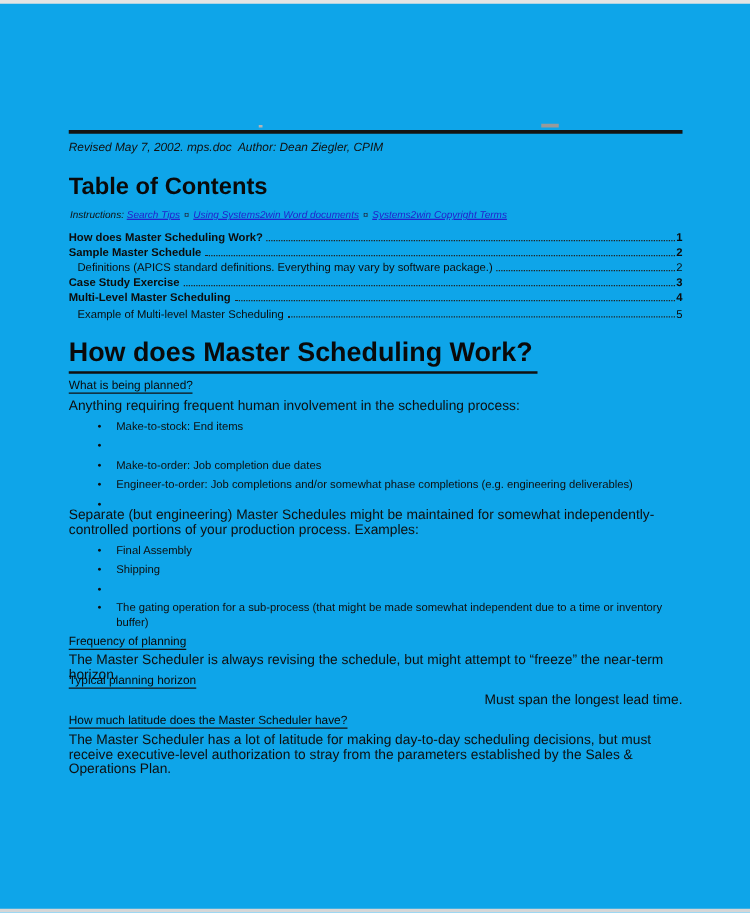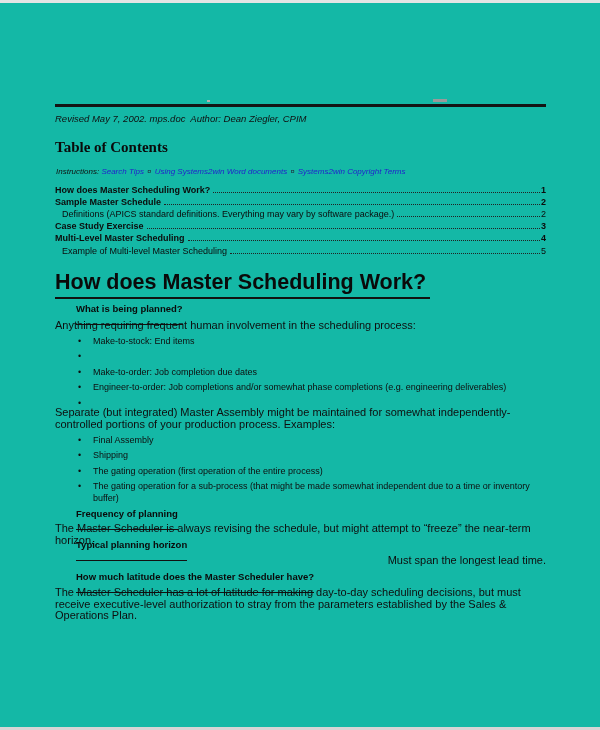--- a/index.html
+++ b/index.html
@@ -1,59 +1,59 @@
 <!DOCTYPE html>
 <html><head>
 <meta charset="utf-8">
 <style>
   html,body { margin:0; padding:0; background:#ffffff; }
   #page {
     position:relative; width:600px; height:730px; margin:0 auto;
-    background:#14b8a6; overflow:hidden;
+    background:#0ea5e9; overflow:hidden;
     font-family:"Liberation Sans", sans-serif; color:#111;
   }
   .strip-top { position:absolute; top:0; left:0; right:0; height:3px; background:#e4e4e4; }
   .strip-bottom { position:absolute; bottom:0; left:0; right:0; height:3px; background:#d6d6d6; }
   .artifact-dot { position:absolute; left:207px; top:100px; width:3px; height:2px; background:#b4b4b4; }
   .artifact-dash { position:absolute; left:433px; top:99px; width:14px; height:3px; background:#9a9a9a; }
   .rule { position:absolute; left:55px; right:54px; top:104px; height:3px; background:#141414; }
 
   .revised {
     position:absolute; left:55px; right:54px; top:113px;
     font-size:9.5px; font-style:italic; white-space:pre-wrap; color:#101010;
   }
   .toc-title {
     position:absolute; left:55px; top:139px;
-    font-size:15px; font-weight:bold; color:#0a0a0a;font-family:Liberation Serif, serif;
+    font-size:19px; font-weight:bold; color:#0a0a0a;
   }
   .instructions {
     position:absolute; left:56px; right:54px; top:167px;
     font-size:8px; font-style:italic; color:#101010; white-space:nowrap;
   }
-  .instructions a.link { color:#2222cc; cursor:pointer;text-align:right; }
+  .instructions a.link { color:#2222cc; text-decoration:underline; cursor:pointer;text-align:right; }
   .instructions .sep { color:#222233; font-style:normal; font-size:7.5px; padding:0 1px; }
 
   .toc { position:absolute; left:55px; right:54px; top:183px; }
   .toc-row { display:flex; align-items:flex-end; height:12.1px; font-size:9px; color:#0c0c0c; }
   .toc-row .label { white-space:nowrap; line-height:10px; }
   .toc-row.bold .label { font-weight:bold; }
   .toc-row.indent { padding-left:7px; }
   .toc-row .leader { flex:1 1 auto; border-bottom:1.6px dotted #222; margin:0 1px 2px 3px; min-width:8px; }
   .toc-row .pageno { line-height:10px; font-weight:normal; }
   .toc-row.bold .pageno { font-weight:bold; }
 
   .h1 {
     position:absolute; left:55px; top:270px;
     font-size:21.5px; font-weight:bold; white-space:nowrap; color:#0a0a0a;
     border-bottom:2.5px solid #111; padding:0 4px 2px 0; display:inline-block;
   }
   .subhead {
     position:absolute; left:55px;
-    font-size:9.5px; font-weight:bold; color:#0a0a0a;
-    border-bottom:1.5px solid #111; padding-bottom:10px; display:inline-block; white-space:nowrap;margin-left:21px;
+    font-size:9.5px; font-weight:normal; color:#0a0a0a;
+    border-bottom:1.5px solid #111; padding-bottom:0; display:inline-block; white-space:nowrap;
   }
   .body-text {
     position:absolute; left:55px; right:54px;
     font-size:11px; line-height:11.5px; color:#0e0e0e;
   }
   .ul { position:absolute; left:55px; right:54px; }
   .li { display:flex; margin-bottom:5.4px; font-size:9px; line-height:10px; color:#0e0e0e; }
   .li .bullet { width:15px; padding-left:23px; flex:0 0 auto; font-size:9px; }
   .li .li-text { white-space:nowrap; }
   .li .li-text.wrap { white-space:normal; line-height:11.5px; }
@@ -144,34 +144,33 @@
     </div>
     <div class="li">
       <span class="bullet">•</span>
       <span class="li-text">Engineer-to-order: Job completions and/or somewhat phase completions (e.g. engineering deliverables)</span>
     </div>
     <div class="li">
       <span class="bullet">•</span>
     </div>
   </div>
 
-  <div class="body-text" id="para2">Separate (but integrated) Master Assembly might be maintained for somewhat independently-controlled portions of your production process. Examples:</div>
+  <div class="body-text" id="para2">Separate (but engineering) Master Schedules might be maintained for somewhat independently-controlled portions of your production process. Examples:</div>
 
   <div class="ul" id="ul2">
     <div class="li">
       <span class="bullet">•</span>
       <span class="li-text">Final Assembly</span>
     </div>
     <div class="li">
       <span class="bullet">•</span>
       <span class="li-text">Shipping</span>
     </div>
     <div class="li">
       <span class="bullet">•</span>
-      <span class="li-text">The gating operation (first operation of the entire process)</span>
     </div>
     <div class="li">
       <span class="bullet">•</span>
       <span class="li-text wrap">The gating operation for a sub-process (that might be made somewhat independent due to a time or inventory buffer)</span>
     </div>
   </div>
 
   <div class="subhead" id="s2-head">Frequency of planning</div>
   <div class="body-text" id="s2-body">The Master Scheduler is always revising the schedule, but might attempt to “freeze” the near-term horizon.</div>
 

